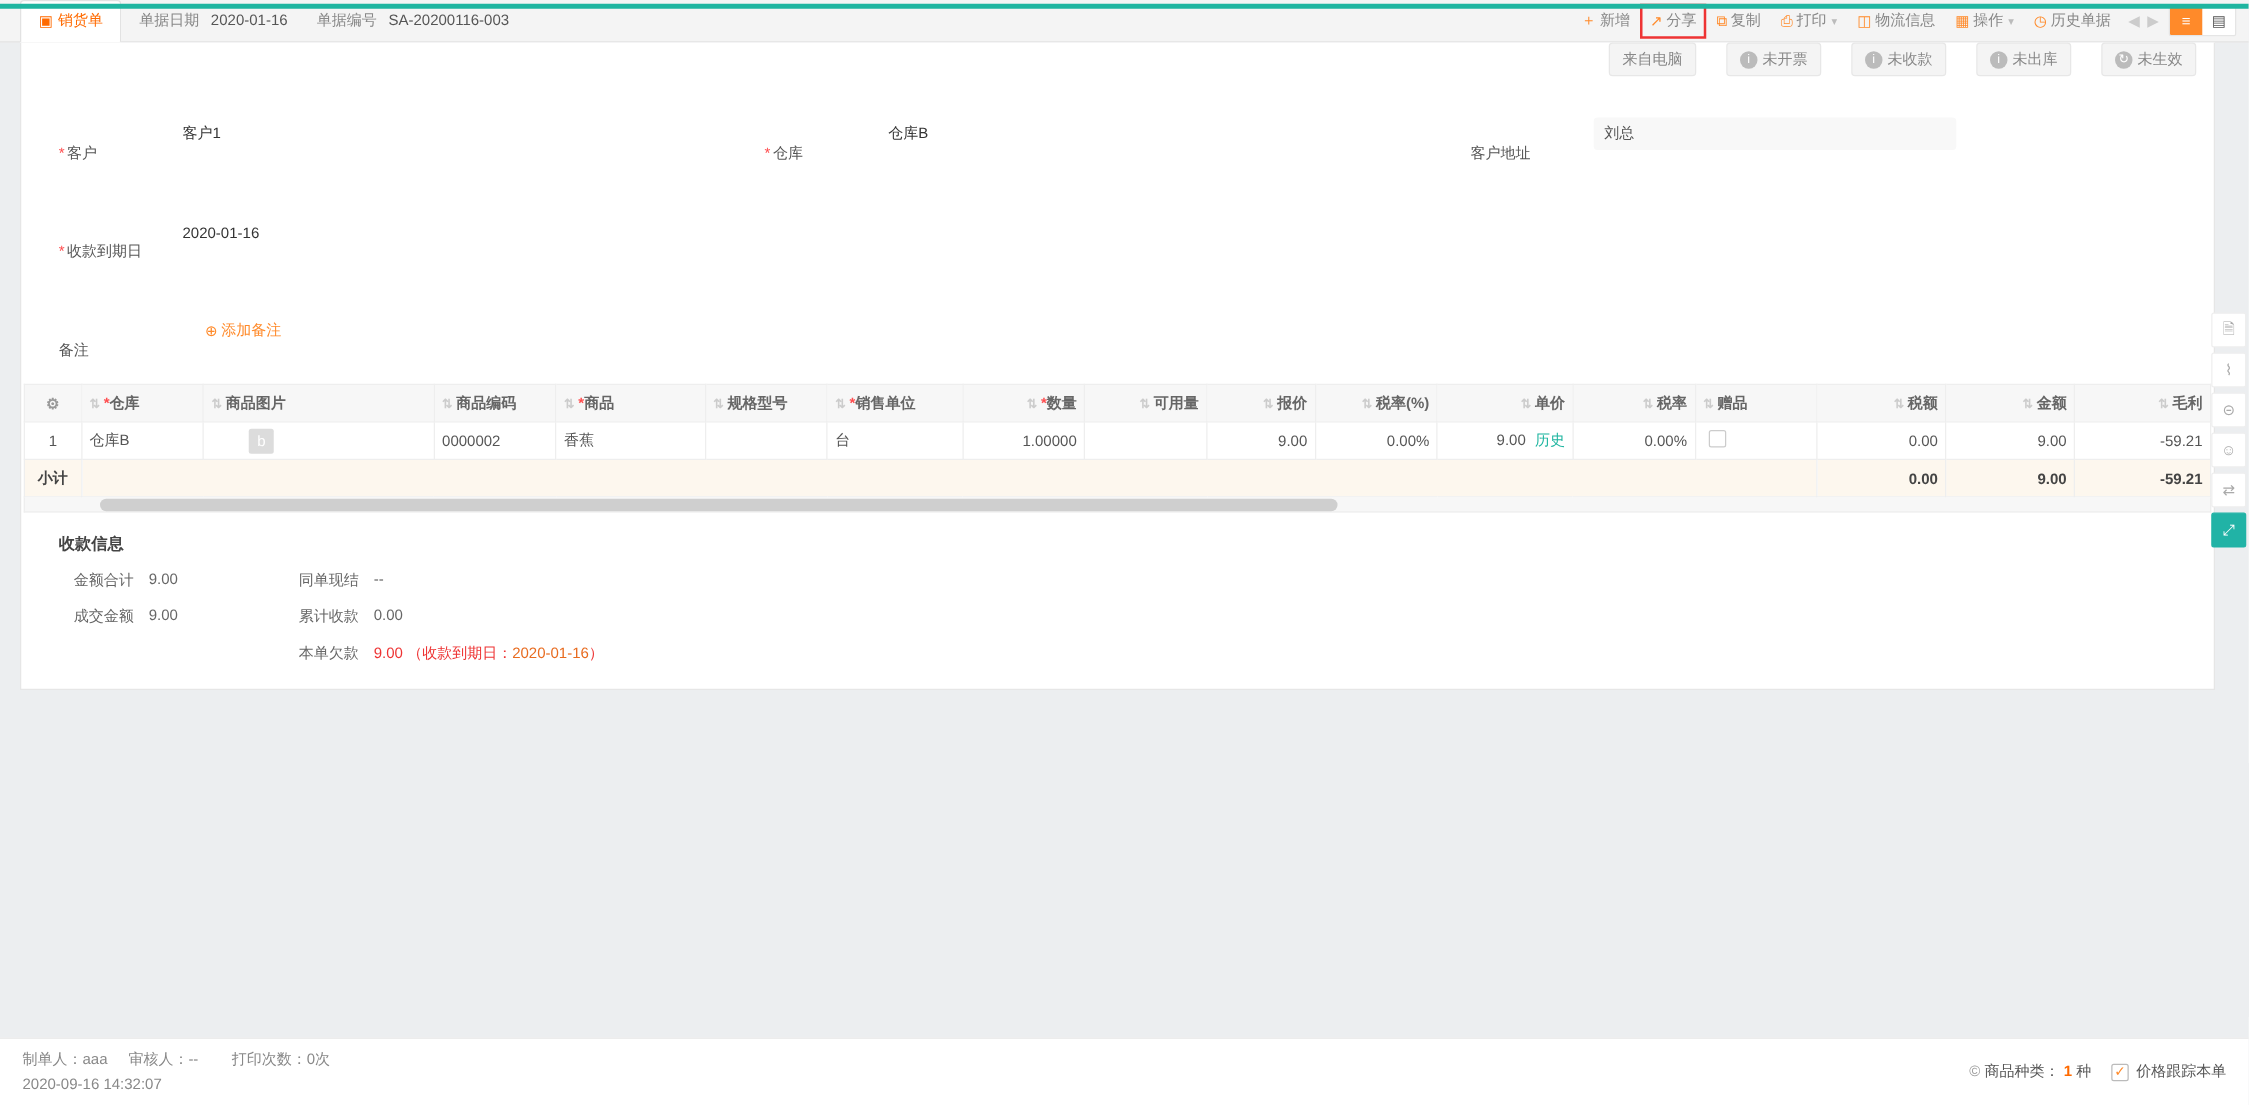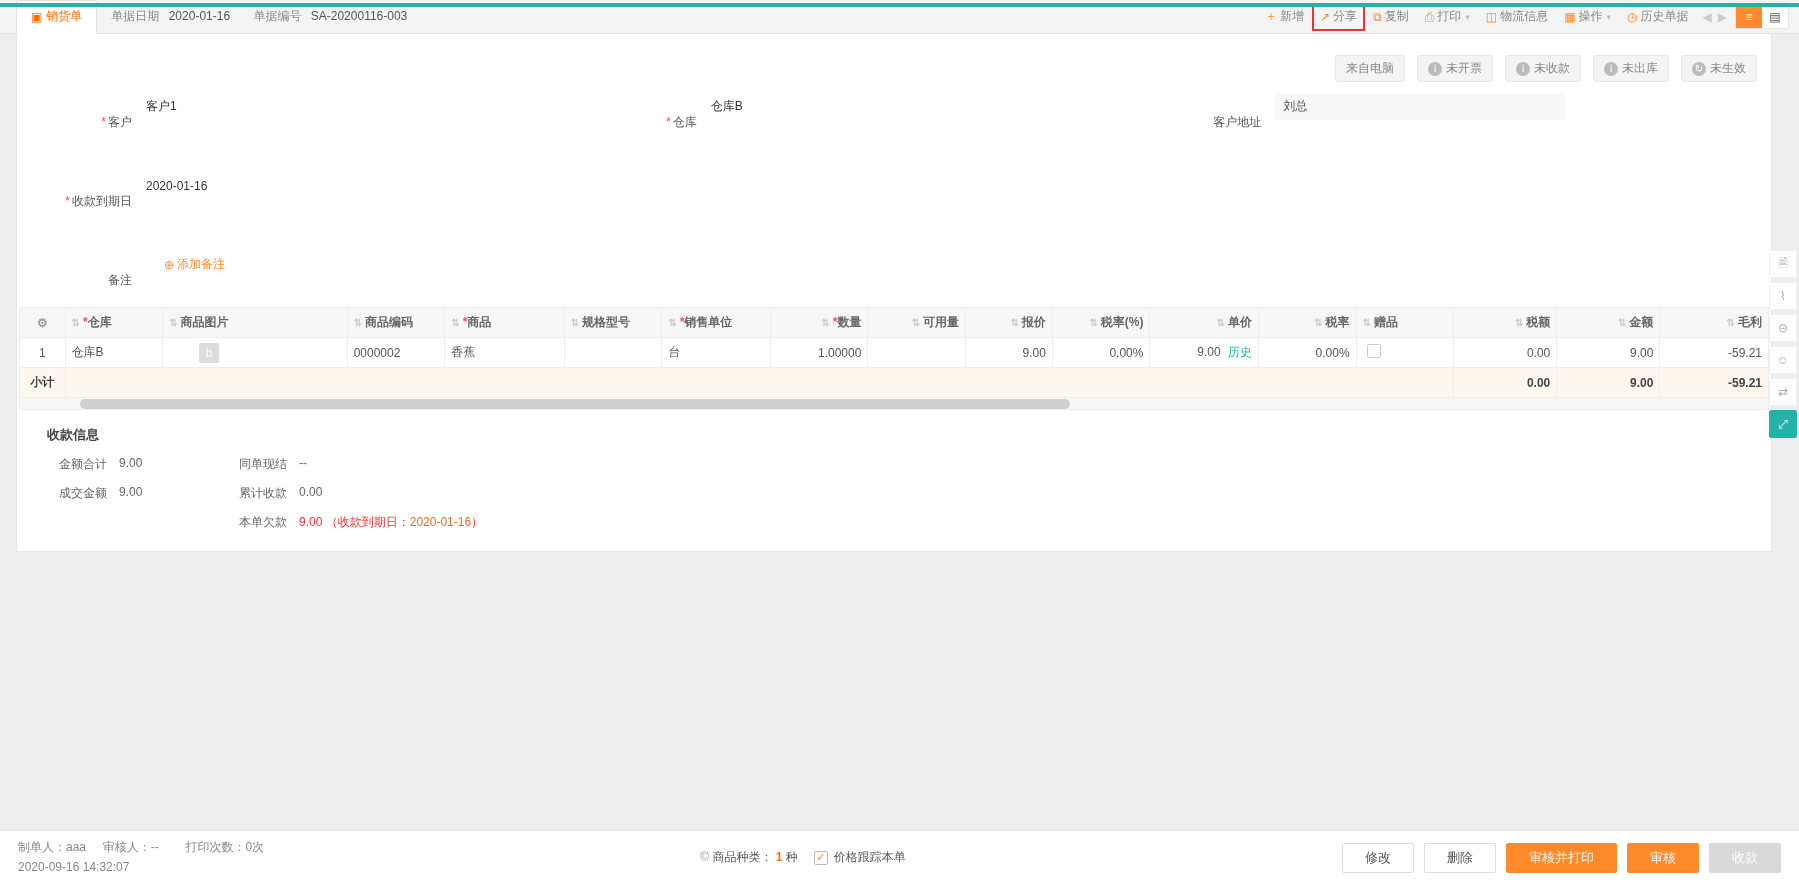--- a/index.html
+++ b/index.html
@@ -63,42 +63,42 @@
     margin: 0 16px 0 16px;
     background: #fff;
     border: 1px solid #e6e6e6;
     border-top: none;
     padding: 0 0 20px 0;
     width: 1756px;
   }
 
   
   .status-row {
-    height: 48px; display: flex; align-items: flex-end; justify-content: flex-end;
-    padding: 0 14px; gap: 12px;
+    height: 48px; display: flex; align-items: flex-start; justify-content: flex-end;
+    padding: 0 14px; gap: 24px;
   }
   .badge {
     background: #f4f4f4; border: 1px solid #e7e7e7; border-radius: 3px;
     padding: 4px 10px; color: #888; display: inline-flex; align-items: center; gap: 4px;
     font-size: 12px;
   }
   .badge .circ {
     display:inline-block; width:14px; height:14px; border-radius:50%;
     background:#bbb; color:#fff; text-align:center; line-height:14px; font-size:10px;
   }
 
   
   .form-grid {
     display: grid;
     grid-template-columns: 1fr 1fr 1fr;
     padding: 0 30px;
     row-gap: 30px;
   }
   .field { display: flex; align-items: center; gap: 14px; }
-  .field .lbl { width: 85px; text-align: right; color: #555; margin-top: 32px; }
+  .field .lbl { width: 85px; text-align: left; color: #555; margin-top: 32px; }
   .field .req { color: #ff4d4f; margin-right: 2px; }
   .field .val { color: #333; }
   .field.addr .addr-box { background: #f8f8f8; width: 290px; height: 26px; border-radius: 3px; padding-left: 8px; display: flex; align-items: center; }
   .add-remark { color: #ff8a2a; cursor: pointer; display:inline-flex; align-items:center; gap:3px;}
   .form-grid .row-span { grid-column: 1 / 4; gap: 32px; }
 
   
   .tbl-wrap { margin: 18px 2px 0 2px; position: relative; }
   table { border-collapse: collapse; width: 100%; table-layout: fixed; }
   th, td {
@@ -421,20 +421,13 @@
       <span>商品种类：</span>
       <span class="cnt">1</span>
       <span>种</span>
     </span>
     <span style="display:flex; align-items:center; gap:6px;">
       <span class="cb checked"></span>
       <span>价格跟踪本单</span>
     </span>
   </div>
 
-  <div class="bb-right">
-    <button class="btn">修改</button>
-    <button class="btn">删除</button>
-    <button class="btn primary">审核并打印</button>
-    <button class="btn primary">审核</button>
-    <button class="btn disabled">收款</button>
-  </div>
 </div>
 
 </body></html>

